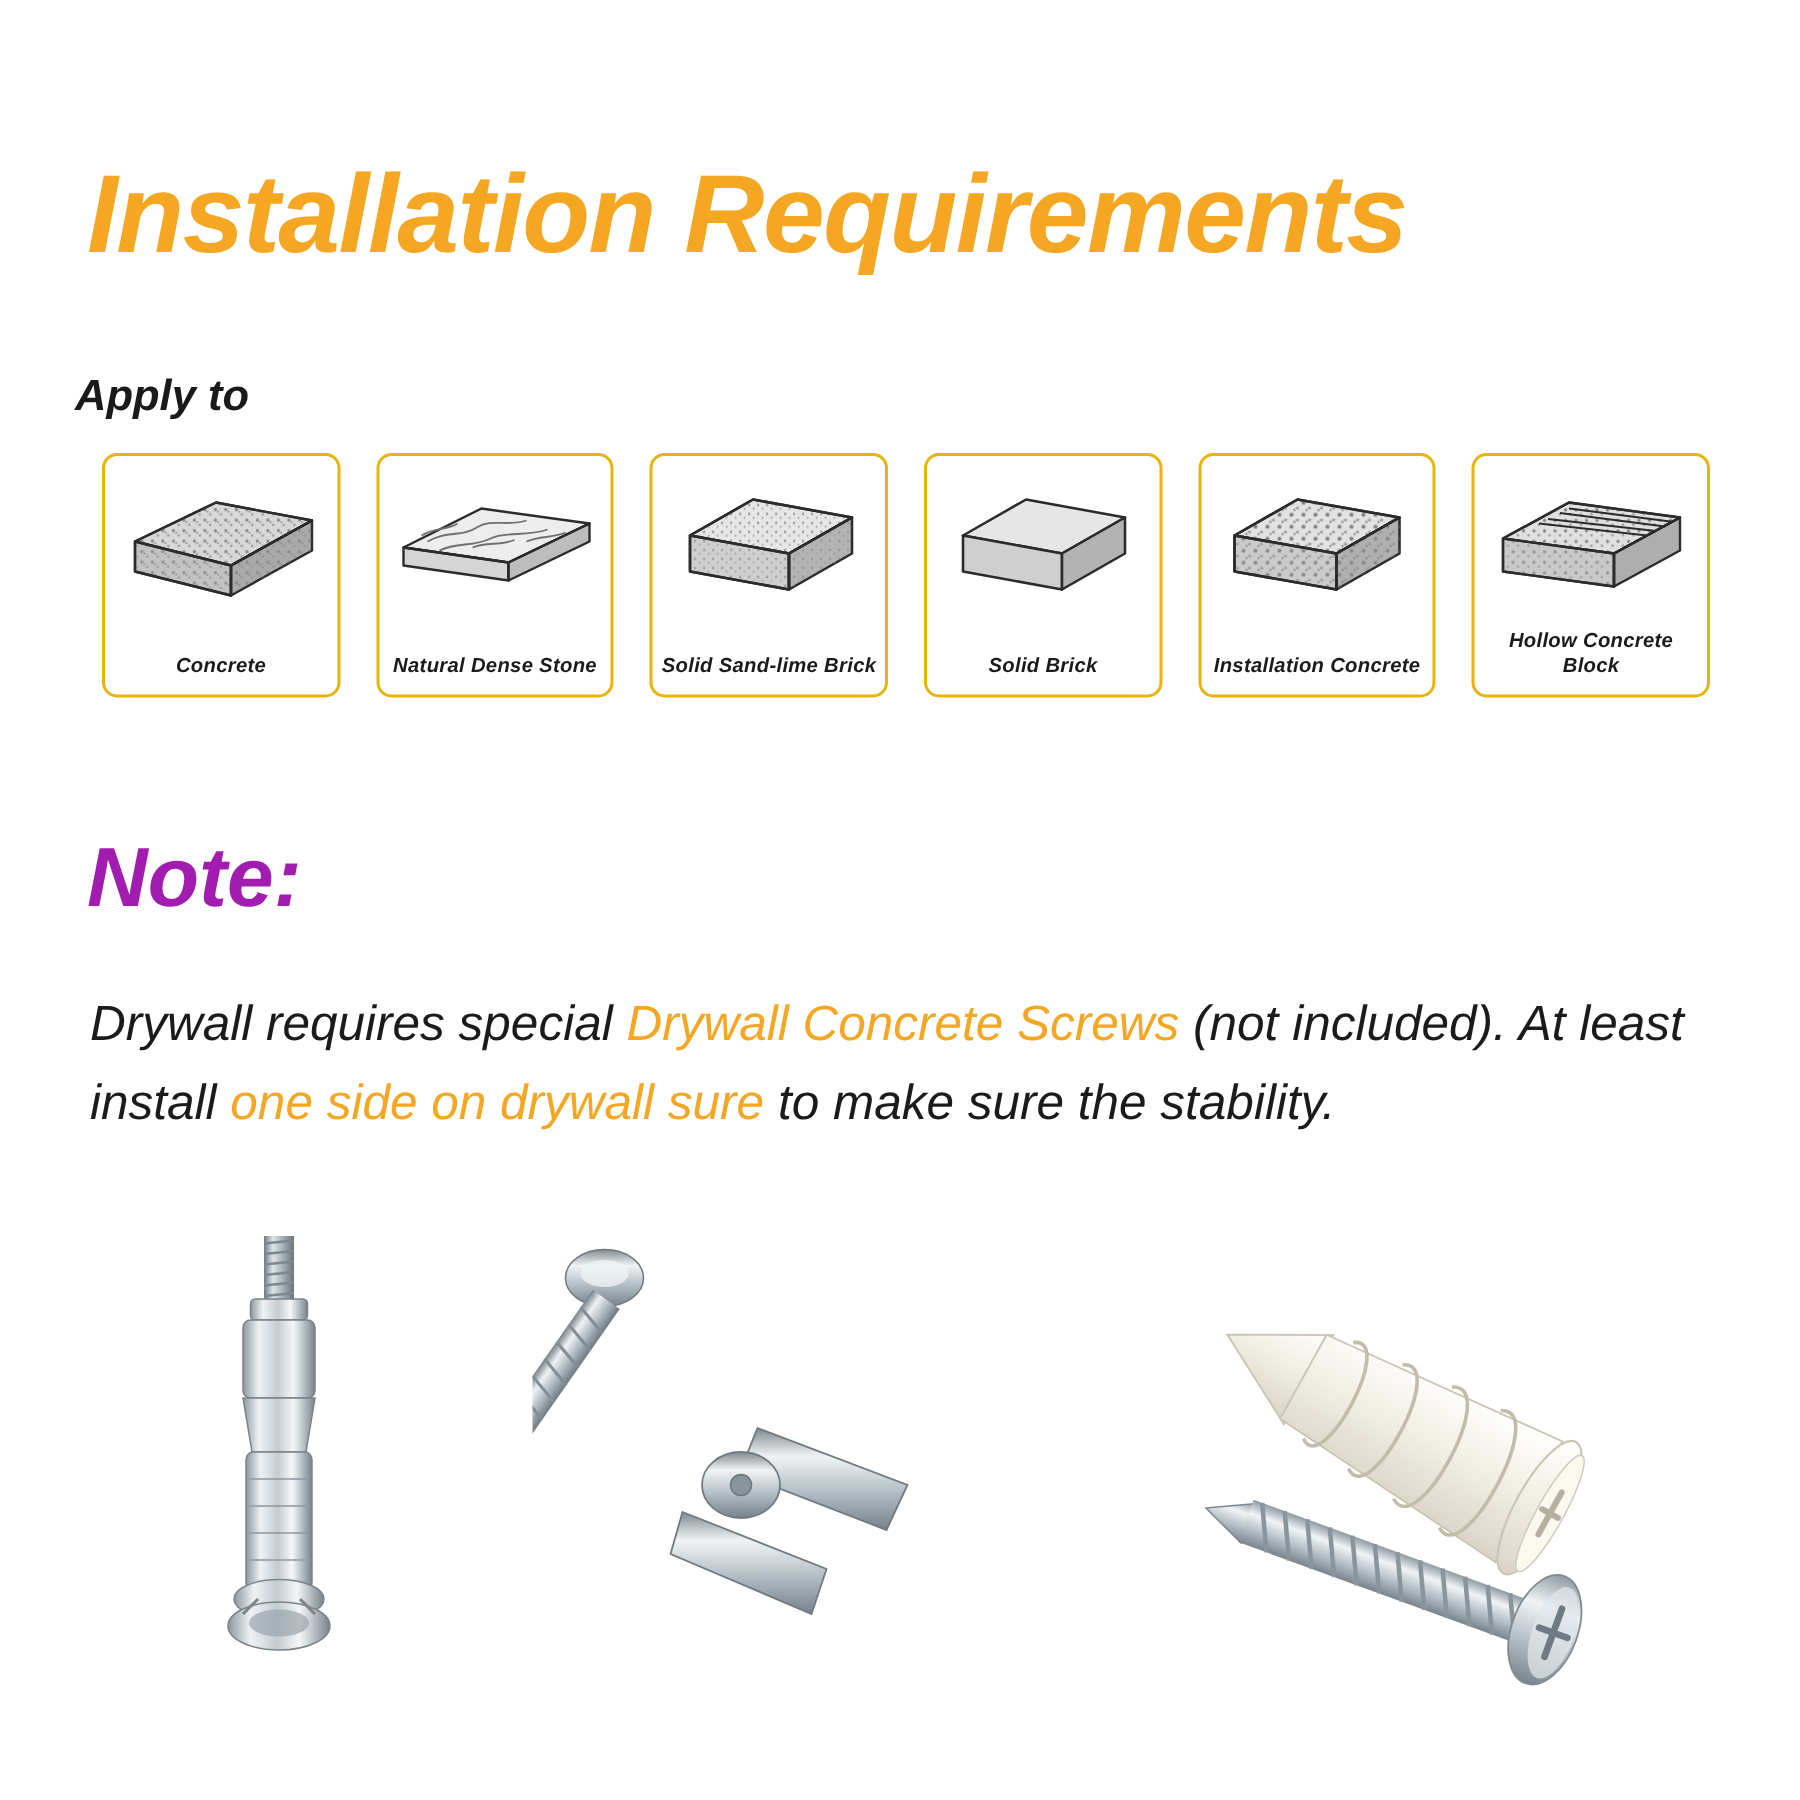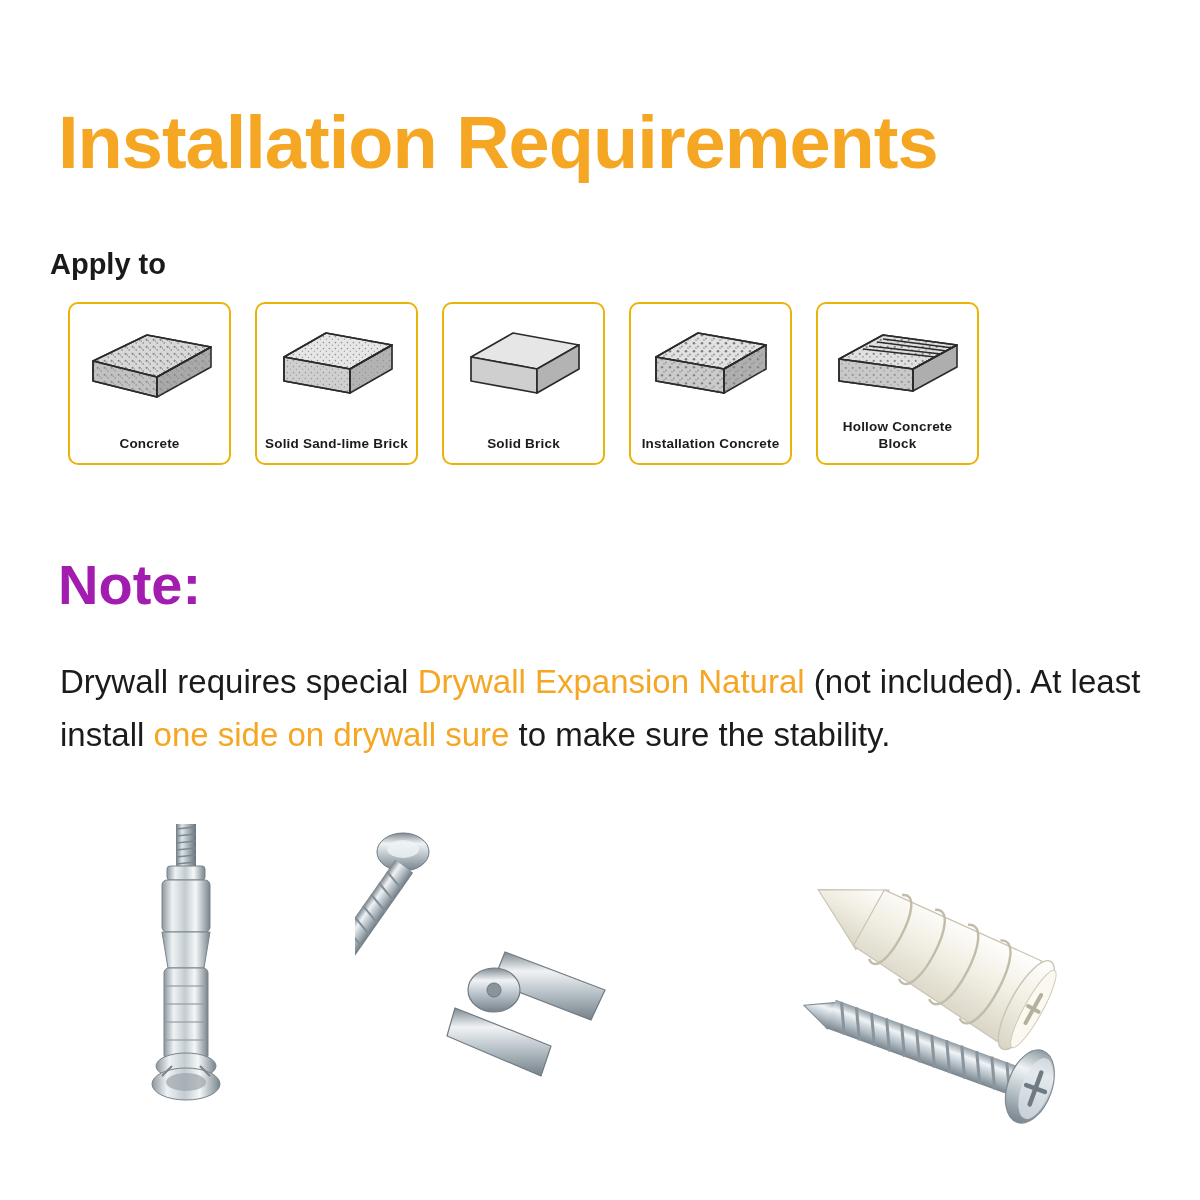--- a/index.html
+++ b/index.html
@@ -7,20 +7,21 @@
     margin: 0; padding: 0;
     width: 1200px; height: 1200px;
     background: #ffffff;
     font-family: "Liberation Sans", sans-serif;
     overflow: hidden;
   }
   .page {
     position: relative;
     width: 1200px; height: 1200px;
     background: #ffffff;
+    font-style: italic;
   }
 
   
   .title {
     position: absolute;
     left: 58px; top: 104px;
     width: 1110px;
     font-size: 74px;
     font-weight: bold;
     letter-spacing: -1px;
@@ -129,20 +130,41 @@
             <polygon points="82,60 136,30 136,50 82,80" fill="url(#spk1)" opacity="0.5" stroke="none"></polygon>
             <polygon points="18,44 72,18 136,30 82,60 82,80 18,64" fill="none"></polygon>
             <path d="M18,44 L82,60 L136,30" fill="none"></path>
             <path d="M82,60 L82,80" fill="none"></path>
           </g>
         </svg>
       </div>
       <div class="cap">Concrete</div>
     </div>
 
+    <div class="card">
+      <div class="art">
+        <svg width="150" height="90" viewBox="0 0 150 90">
+          <g stroke="#2b2b2b" stroke-width="1.6" stroke-linejoin="round">
+            <polygon points="14,48 66,22 138,32 84,58" fill="#ededed"></polygon>
+            <polygon points="14,48 84,58 84,70 14,60" fill="#d5d5d5"></polygon>
+            <polygon points="84,58 138,32 138,44 84,70" fill="#bdbdbd"></polygon>
+            <g fill="none" stroke="#6f6f6f" stroke-width="1.2">
+              <path d="M30,44 C44,36 52,42 64,34 C72,29 84,34 96,30"></path>
+              <path d="M38,50 C50,44 60,48 72,42 C82,37 96,41 110,36"></path>
+              <path d="M26,40 C36,34 42,37 50,32"></path>
+              <path d="M60,48 C70,44 78,47 88,43"></path>
+              <path d="M96,44 C106,40 112,42 122,38"></path>
+            </g>
+            <path d="M14,48 L84,58 L138,32" fill="none"></path>
+            <path d="M84,58 L84,70" fill="none"></path>
+          </g>
+        </svg>
+      </div>
+      <div class="cap">Natural Dense Stone</div>
+    </div>
 
     <div class="card">
       <div class="art">
         <svg width="150" height="90" viewBox="0 0 150 90">
           <defs>
             <pattern id="spk2" width="6" height="6" patternUnits="userSpaceOnUse">
               <circle cx="1.4" cy="1.6" r="0.8" fill="#7a7a7a"></circle>
               <circle cx="4.4" cy="4.2" r="0.7" fill="#909090"></circle>
             </pattern>
           </defs>
@@ -228,21 +250,21 @@
           </g>
         </svg>
       </div>
       <div class="cap">Hollow Concrete Block</div>
     </div>
 
   </div>
 
   <div class="note-head">Note:</div>
   <div class="note-body">
-    <span>Drywall requires special </span><span class="hl">Drywall Expansion Natural</span><span> (not included).  At least install </span><span class="hl">one side on drywall sure</span><span> to make sure the stability.</span>
+    <span>Drywall requires special </span><span class="hl">Drywall Concrete Screws</span><span> (not included).  At least install </span><span class="hl">one side on drywall sure</span><span> to make sure the stability.</span>
   </div>
 
   <div class="hardware">
 
     <div class="hw" style="left:120px; top:8px;">
       <svg width="170" height="320" viewBox="0 0 170 320">
         <defs>
           <linearGradient id="steel1" x1="0" y1="0" x2="1" y2="0">
             <stop offset="0%" stop-color="#8d979e"></stop>
             <stop offset="22%" stop-color="#eef2f4"></stop>

